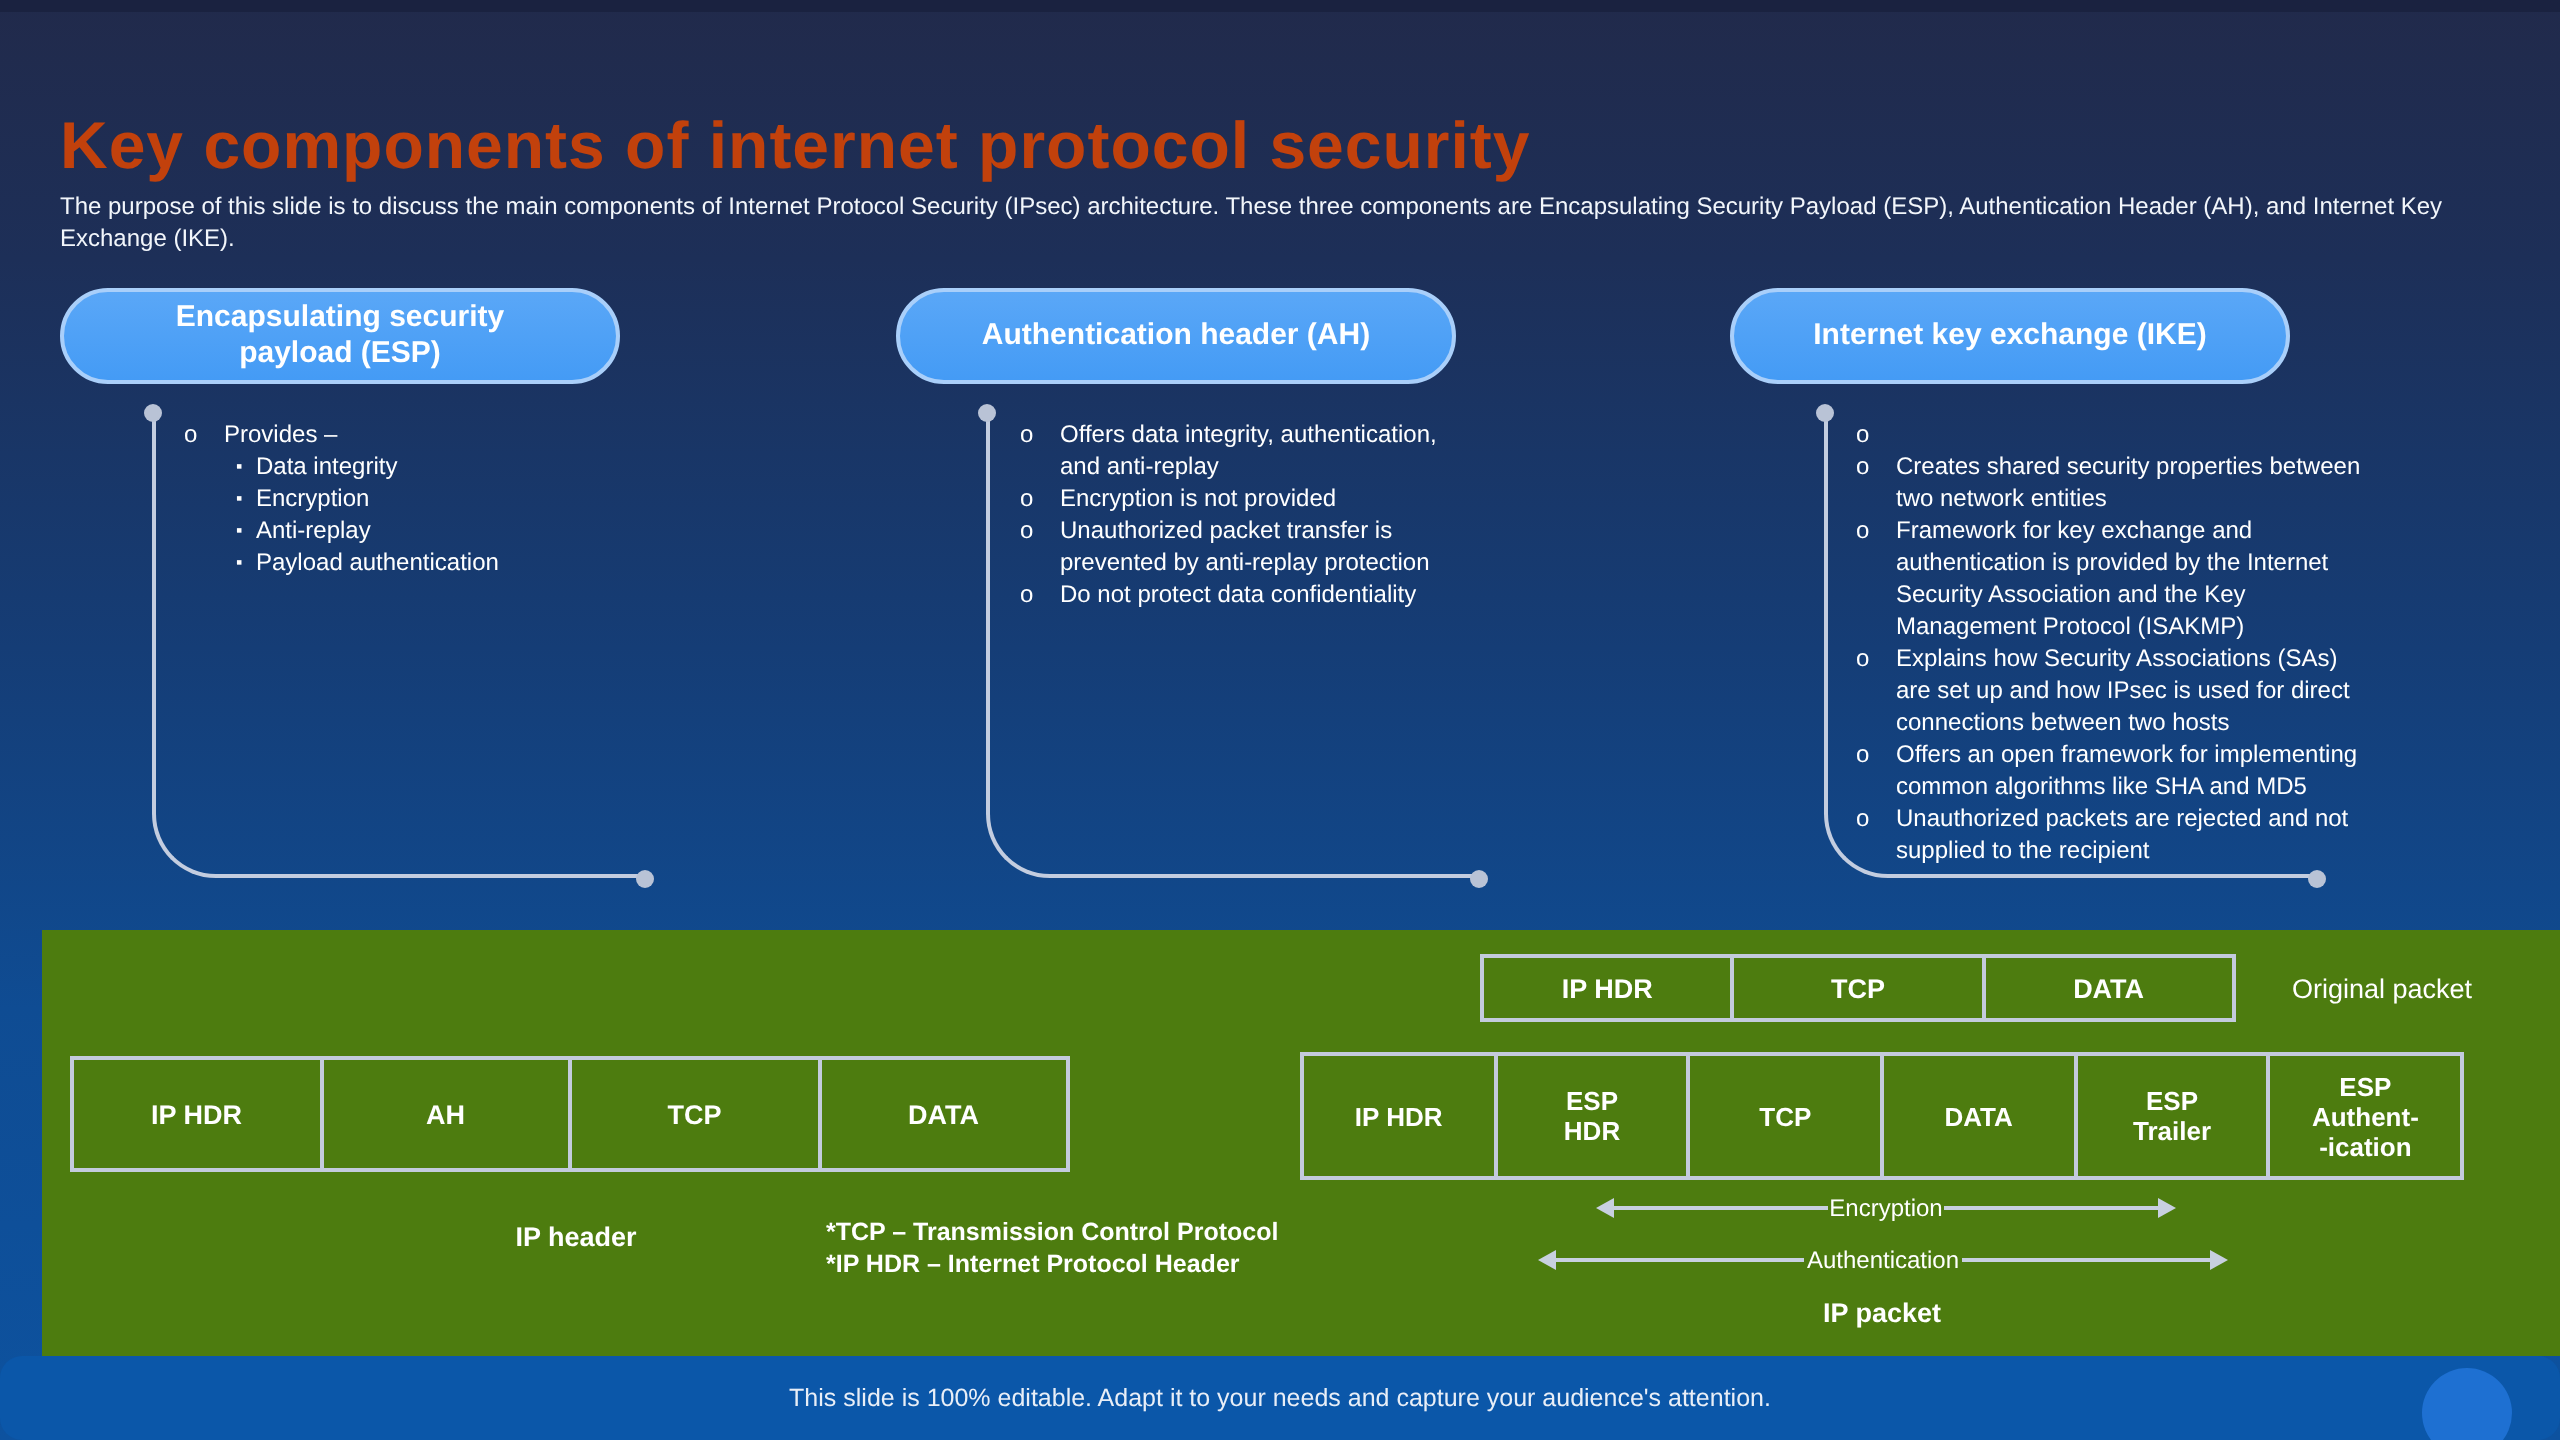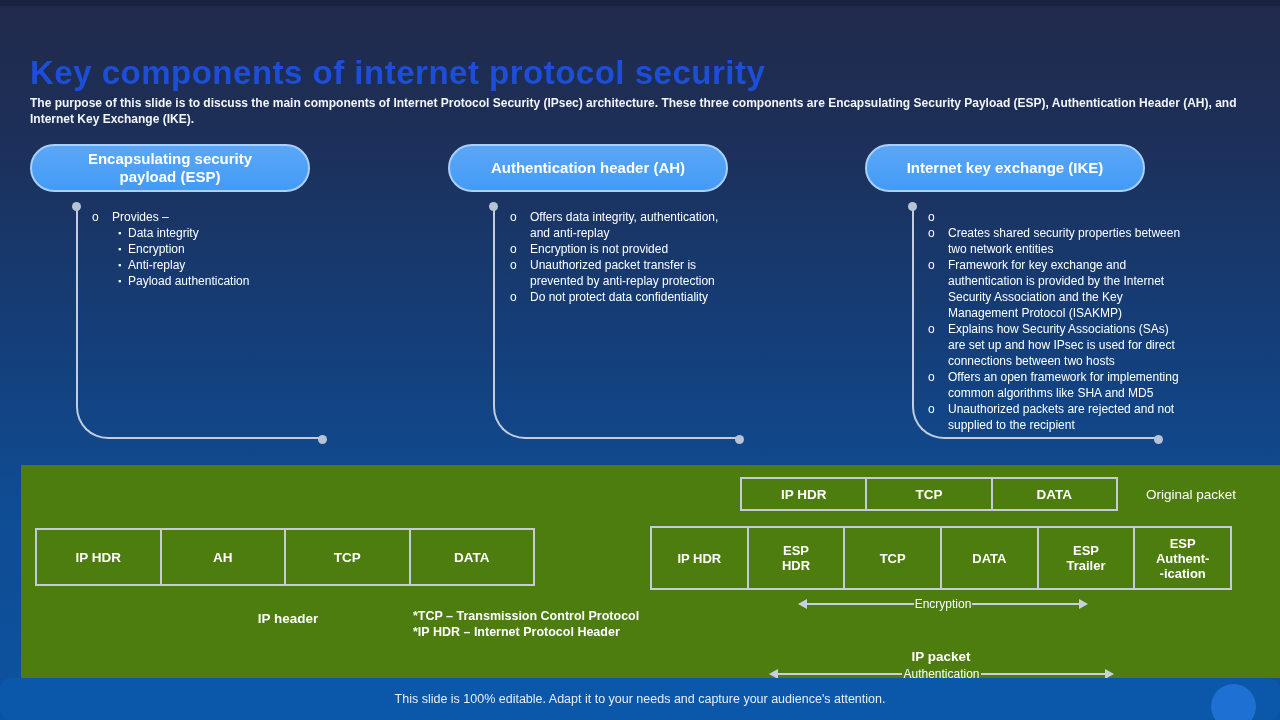--- a/index.html
+++ b/index.html
@@ -2,24 +2,24 @@
 <html><head>
 <meta charset="utf-8">
 <style>
   html,body{margin:0;padding:0;}
   body{
     width:1280px;height:720px;position:relative;overflow:hidden;
     font-family:"Liberation Sans",sans-serif;
     background:linear-gradient(180deg,#212a4b 0%,#1d2f58 18%,#153d76 45%,#0f4c93 70%,#0d529f 100%);
   }
   .top-edge{position:absolute;left:0;top:0;width:1280px;height:6px;background:#1a2240;}
-  .title{position:absolute;left:30px;top:32px;width:900px;color:#1d4ed8;
+  .title{position:absolute;left:30px;top:32px;width:900px;color:#c2410c;
     font-size:33px;font-weight:bold;letter-spacing:.5px;}
   .subtitle{position:absolute;left:30px;top:84px;width:1225px;color:#f2f6fb;
-    font-size:12px;line-height:15.5px;font-weight:bold;}
+    font-size:12px;line-height:15.5px;}
   
   .pill{position:absolute;top:144px;width:280px;height:48px;border-radius:24px;
     background:linear-gradient(180deg,#5aa7f7,#449bf5);border:2px solid #a9cffa;
     box-sizing:border-box;display:flex;align-items:center;justify-content:center;
     color:#ffffff;font-weight:bold;font-size:15px;line-height:18px;text-align:center;}
   .pill .pill-text{width:210px;}
   .pill-1{left:30px;} .pill-2{left:448px;} .pill-3{left:865px;}
   
   .connector{position:absolute;top:207px;width:247px;height:232px;}
   .connector-1{left:76px;} .connector-2{left:493px;} .connector-3{left:912px;}
@@ -55,21 +55,21 @@
   .notes{position:absolute;left:345px;top:143px;color:#ffffff;font-weight:bold;
     font-size:12.5px;line-height:16px;margin-left:47px;}
   .arrow-row{position:absolute;display:flex;align-items:center;color:#ffffff;font-size:12px;}
   .arrow-line{height:2px;background:#c8d0e0;flex:1;}
   .ah-left{width:0;height:0;border-top:5px solid transparent;border-bottom:5px solid transparent;
     border-right:9px solid #c8d0e0;flex:none;}
   .ah-right{width:0;height:0;border-top:5px solid transparent;border-bottom:5px solid transparent;
     border-left:9px solid #c8d0e0;flex:none;}
   .arrow-label{white-space:nowrap;padding:0 1px;}
   .arrow-enc{left:777px;top:132px;width:290px;}
-  .arrow-auth{left:748px;top:158px;width:345px;margin-top:44px;}
+  .arrow-auth{left:748px;top:158px;width:345px;}
   .lbl-ippacket{position:absolute;left:860px;top:184px;width:120px;text-align:center;
     color:#ffffff;font-weight:bold;font-size:13.5px;}
   
   .footer{position:absolute;left:0;top:678px;width:1280px;height:42px;background:#0b57a9;
     display:flex;align-items:center;justify-content:center;border-radius:11px;}
   .footer-text{color:#e8eef7;font-size:12.5px;}
   .corner-circle{position:absolute;left:1211px;top:684px;width:45px;height:45px;
     border-radius:50%;background:#1e70d2;}
 </style>
 </head>

